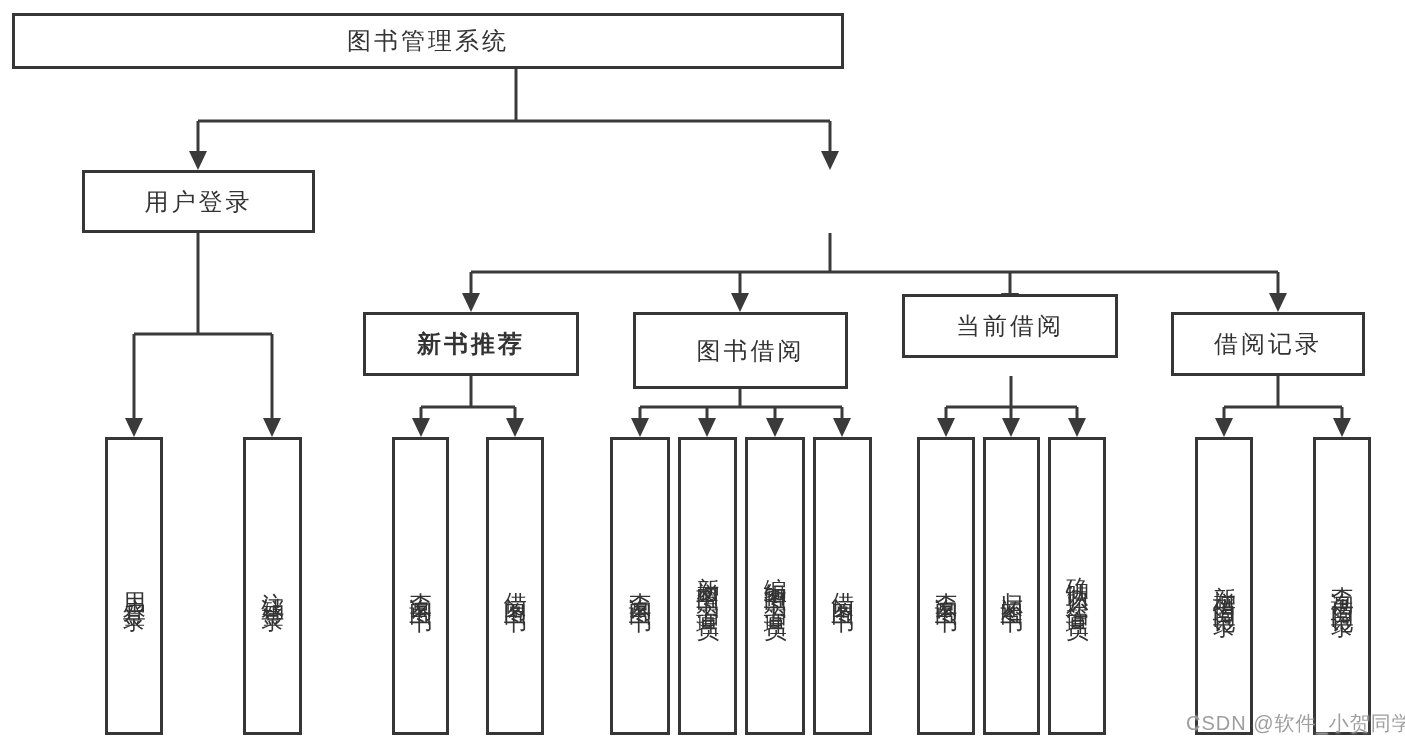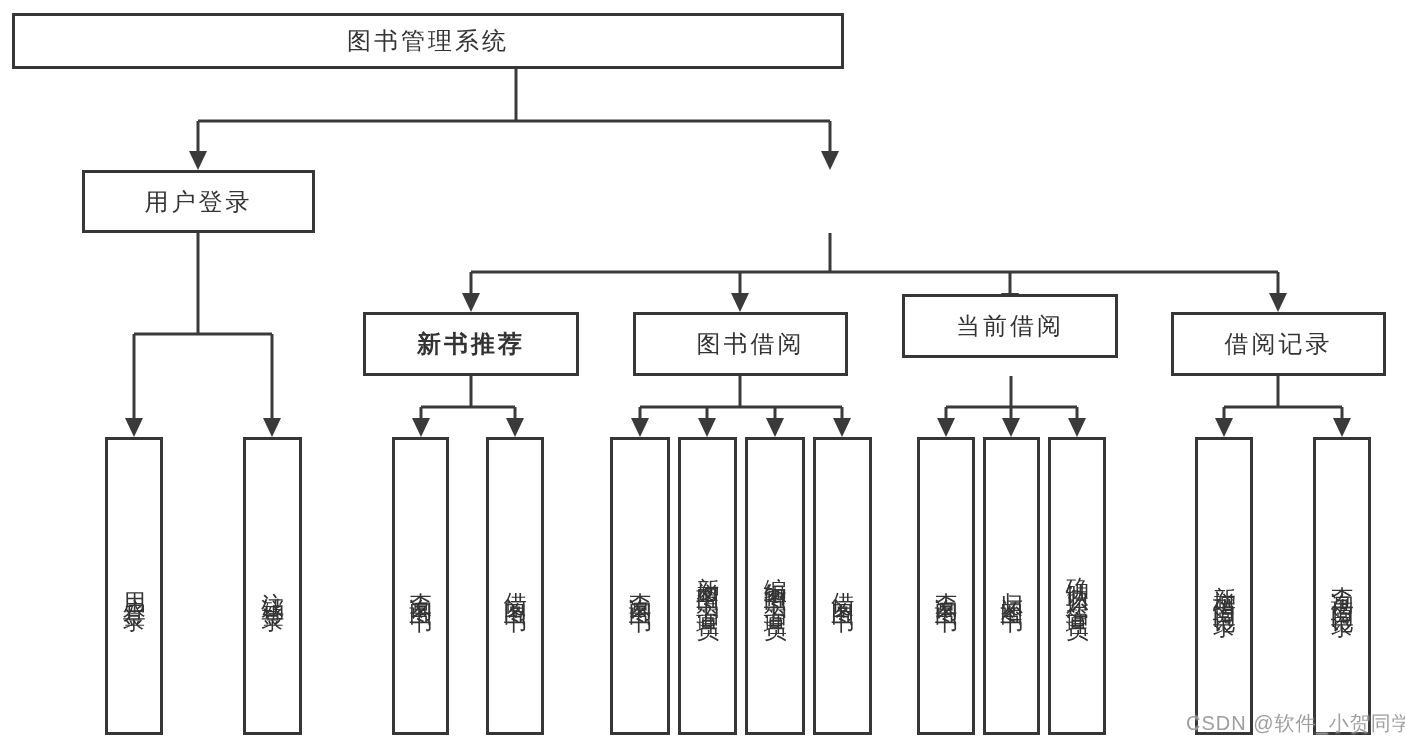--- a/index.html
+++ b/index.html
@@ -130,23 +130,23 @@
       <line x1="1342" y1="407" x2="1342" y2="420"></line>
       <polygon points="1333,418 1351,418 1342,437"></polygon>
     </g>
   </svg>
 
   <div class="box" style="left:12px;top:13px;width:832px;height:56px;">图书管理系统</div>
 
   <div class="box" style="left:82px;top:170px;width:233px;height:63px;">用户登录</div>
 
   <div class="box" style="left:363px;top:312px;width:216px;height:64px;font-weight:bold;">新书推荐</div>
-  <div class="box" style="left:633px;top:312px;width:215px;height:64px;padding-left:20px;">图书借阅</div>
+  <div class="box" style="left:633px;top:312px;width:215px;height:77px;padding-left:20px;">图书借阅</div>
   <div class="box" style="left:902px;top:294px;width:216px;height:64px;">当前借阅</div>
-  <div class="box" style="left:1171px;top:312px;width:215px;height:64px;">借阅记录</div>
+  <div class="box" style="left:1171px;top:312px;width:194px;height:64px;">借阅记录</div>
 
   <div class="vbox" style="left:105px;width:58px;">
     <span class="vtext">用户登录</span>
   </div>
   <div class="vbox" style="left:243px;width:59px;">
     <span class="vtext">注销登录</span>
   </div>
 
   <div class="vbox" style="left:392px;width:57px;">
     <span class="vtext">查询图书</span>

